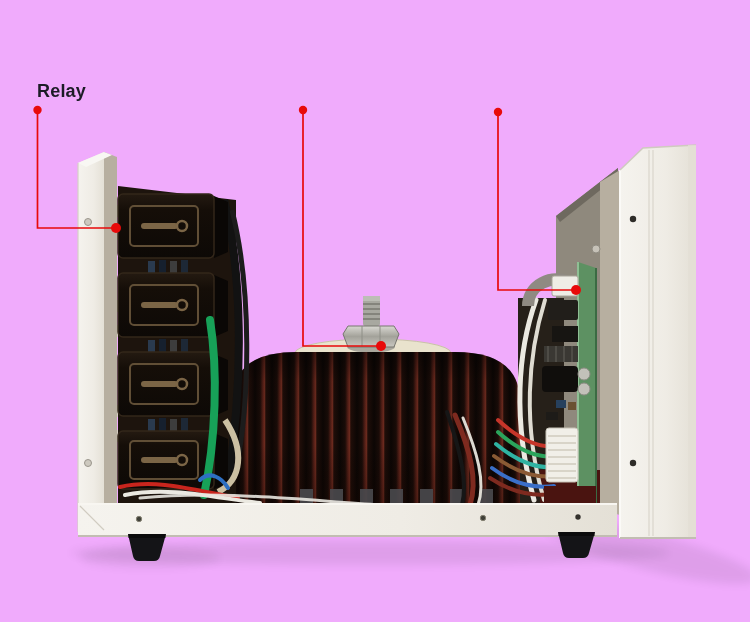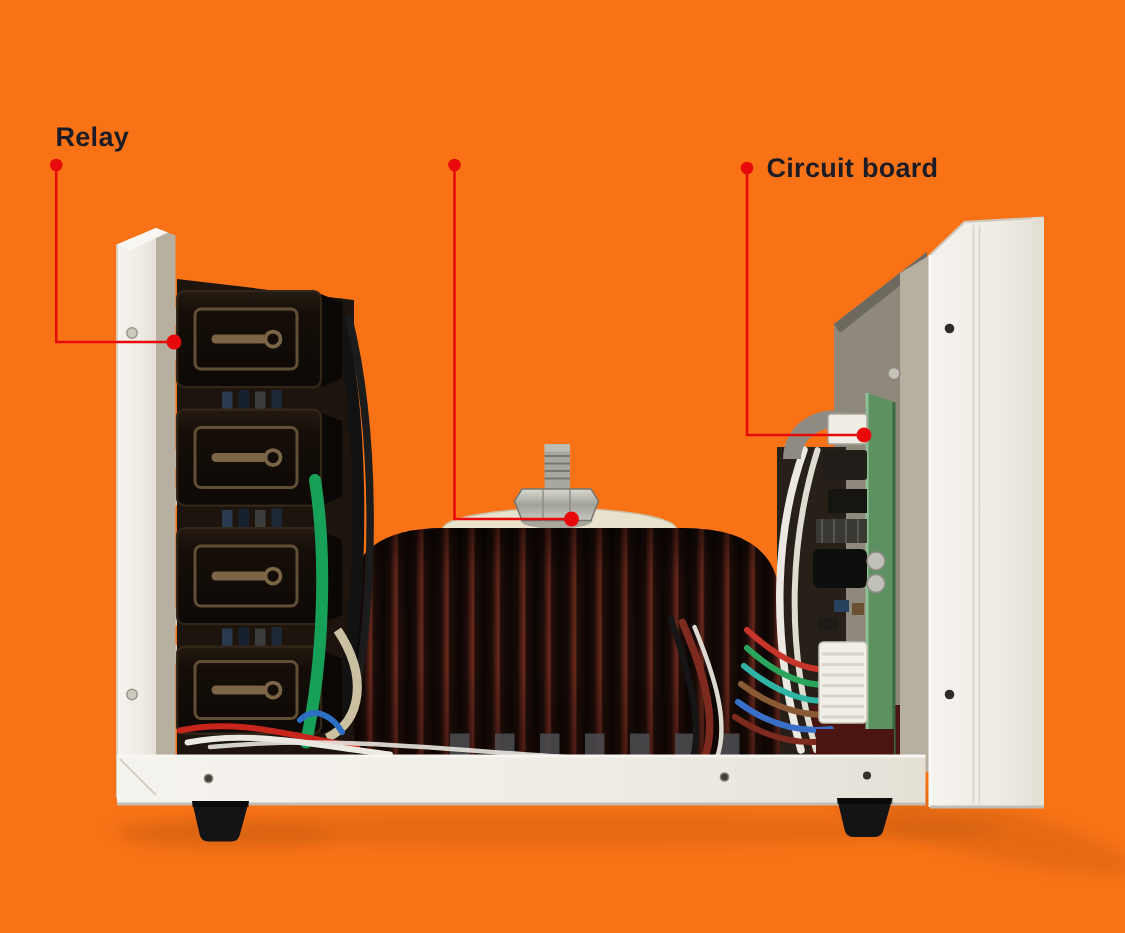--- a/index.html
+++ b/index.html
@@ -1,16 +1,16 @@
 <!DOCTYPE html>
 <html><head>
 <meta charset="utf-8">
 <style>
   html,body{margin:0;padding:0;background:#ffffff;}
-  #stage{position:relative;width:750px;height:622px;background:#f97316;overflow:hidden;
+  #stage{position:relative;width:750px;height:622px;background:#f0abfc;overflow:hidden;
          font-family:"Liberation Sans","DejaVu Sans",sans-serif;}
   #stage svg{position:absolute;left:0;top:0;}
   .callout{position:absolute;font-size:18px;font-weight:bold;color:#1c1c26;
            letter-spacing:.2px;white-space:nowrap;line-height:1.1;}
 </style>
 </head>
 <body>
 
 <div id="stage">
 
@@ -253,15 +253,14 @@
     <circle cx="37.5" cy="110" r="4.2"></circle>
         <circle cx="116" cy="228" r="5"></circle>
     <circle cx="303" cy="110" r="4.2"></circle>
         <circle cx="381" cy="346" r="5"></circle>
     <circle cx="498" cy="112" r="4.2"></circle>
         <circle cx="576" cy="290" r="5"></circle>
   </g>
 </svg>
 
 <div class="callout" style="left:37px;top:82px">Relay</div>
-<div class="callout" style="left:511px;top:103px">Circuit board</div>
 
 </div>
 
 </body></html>

